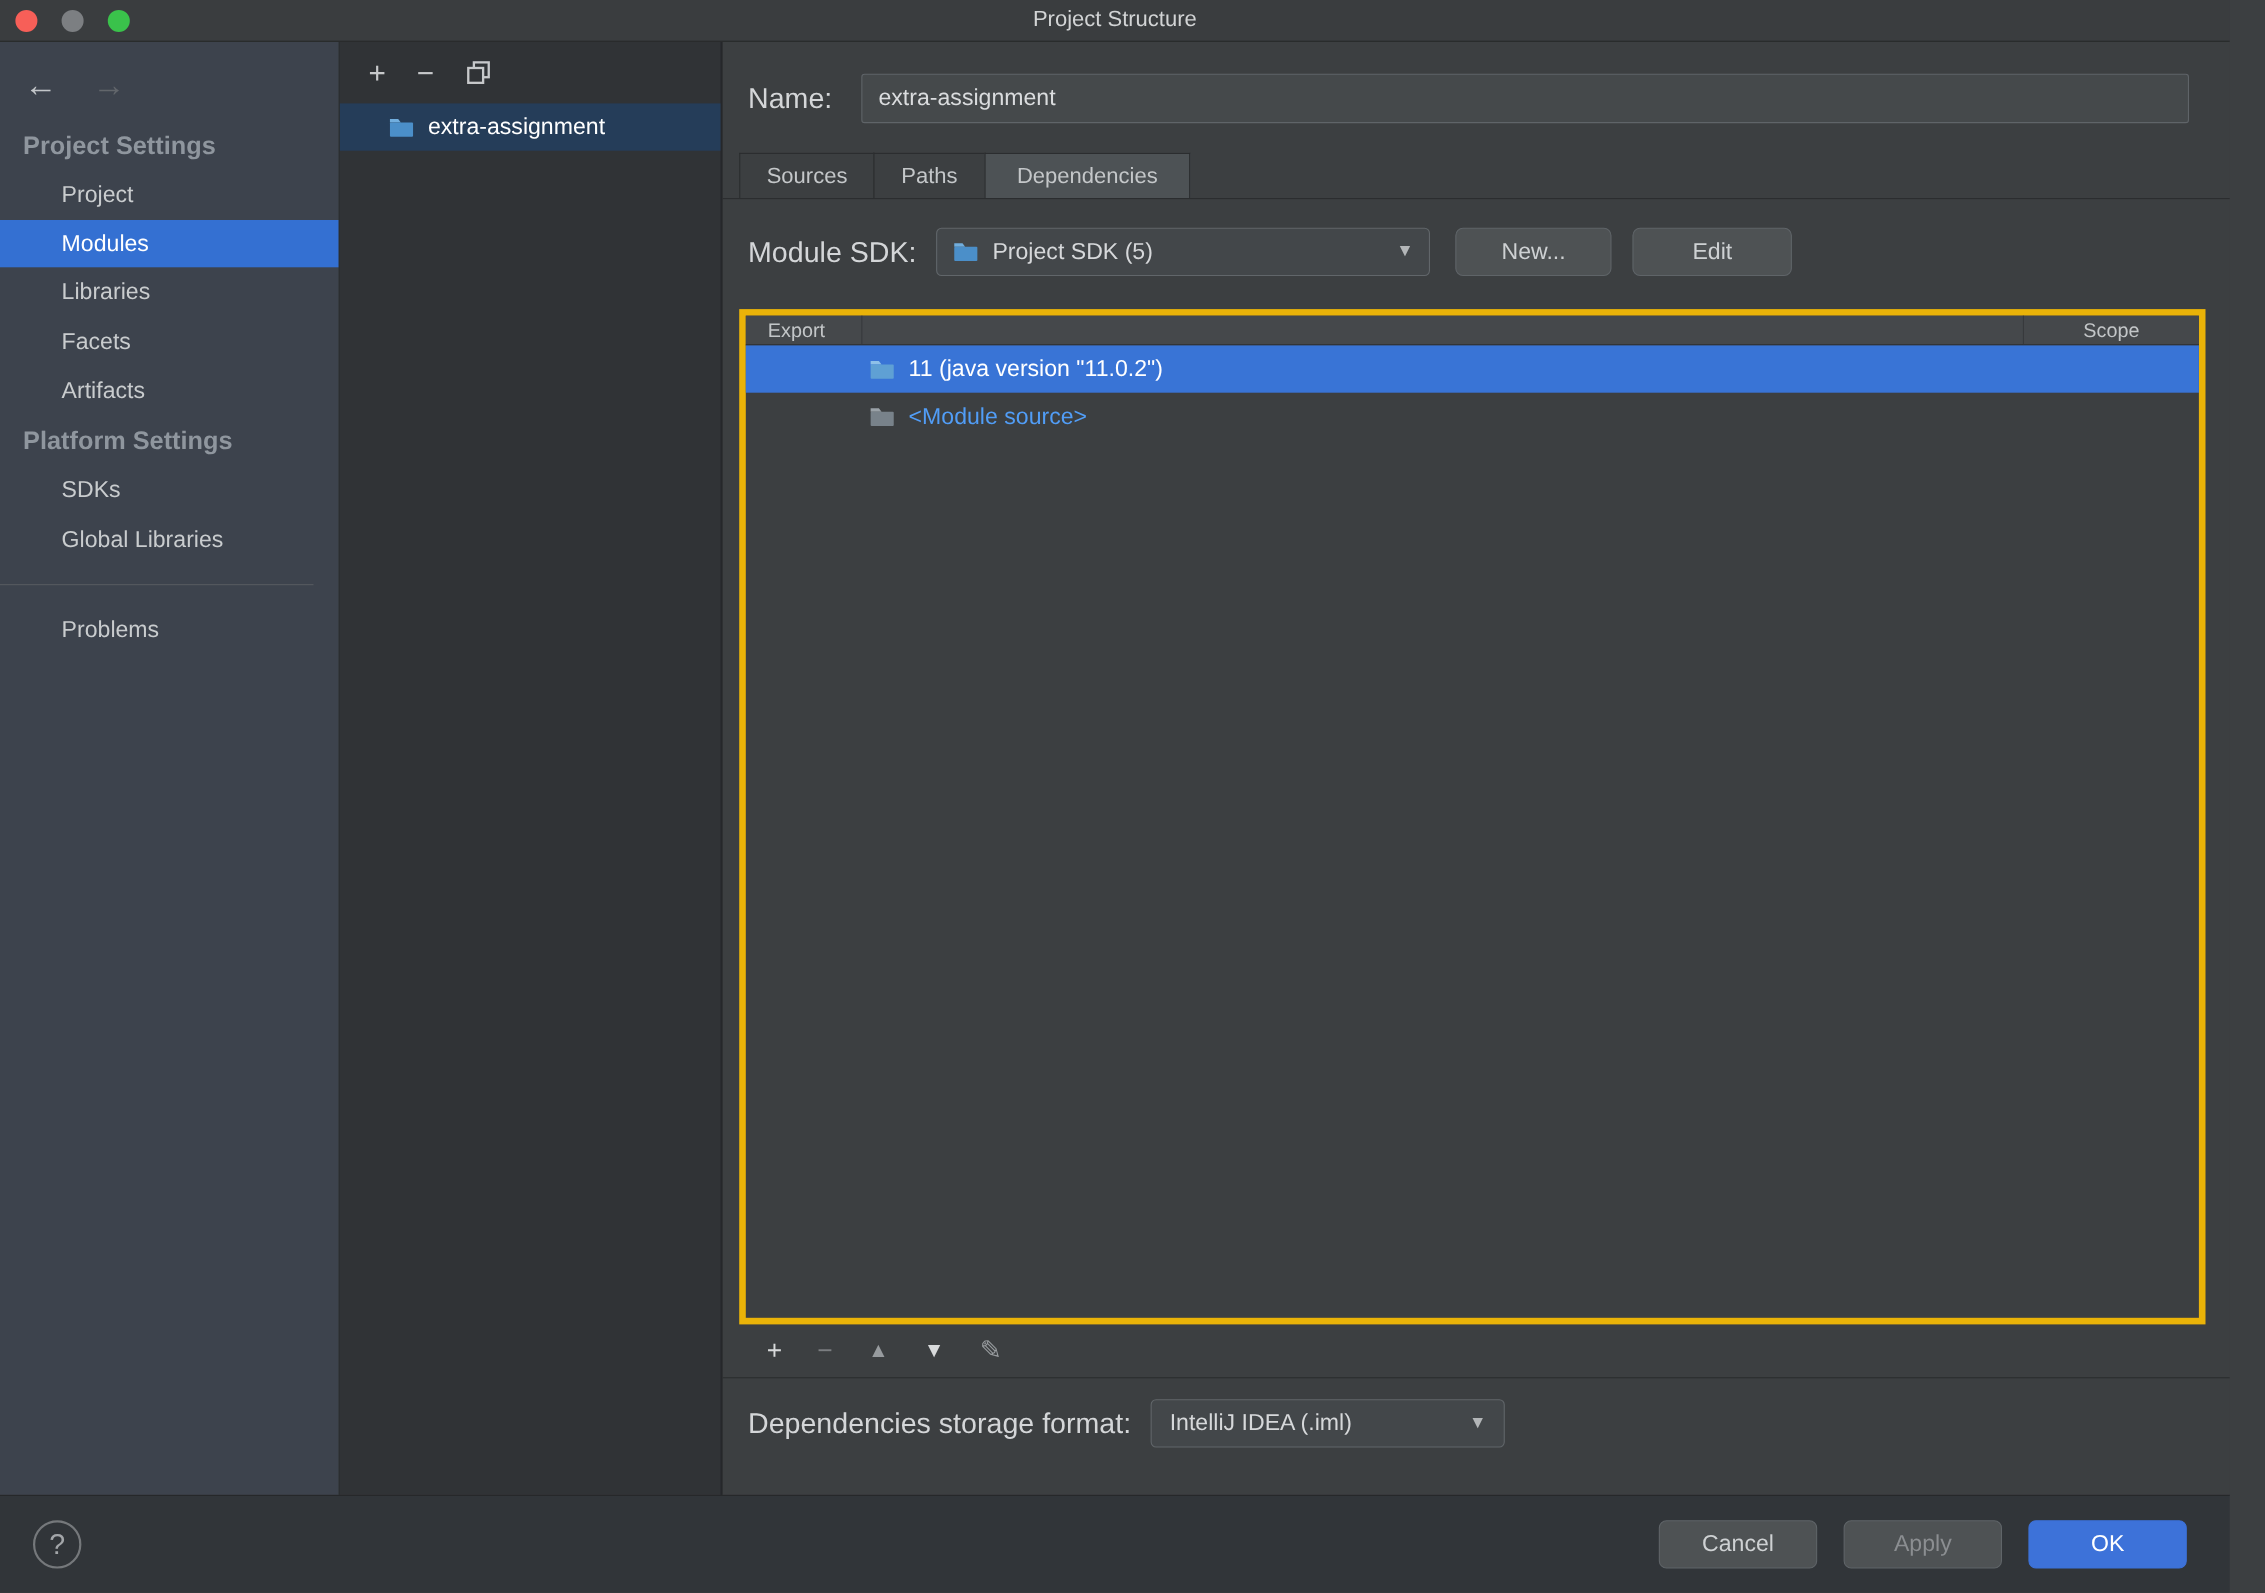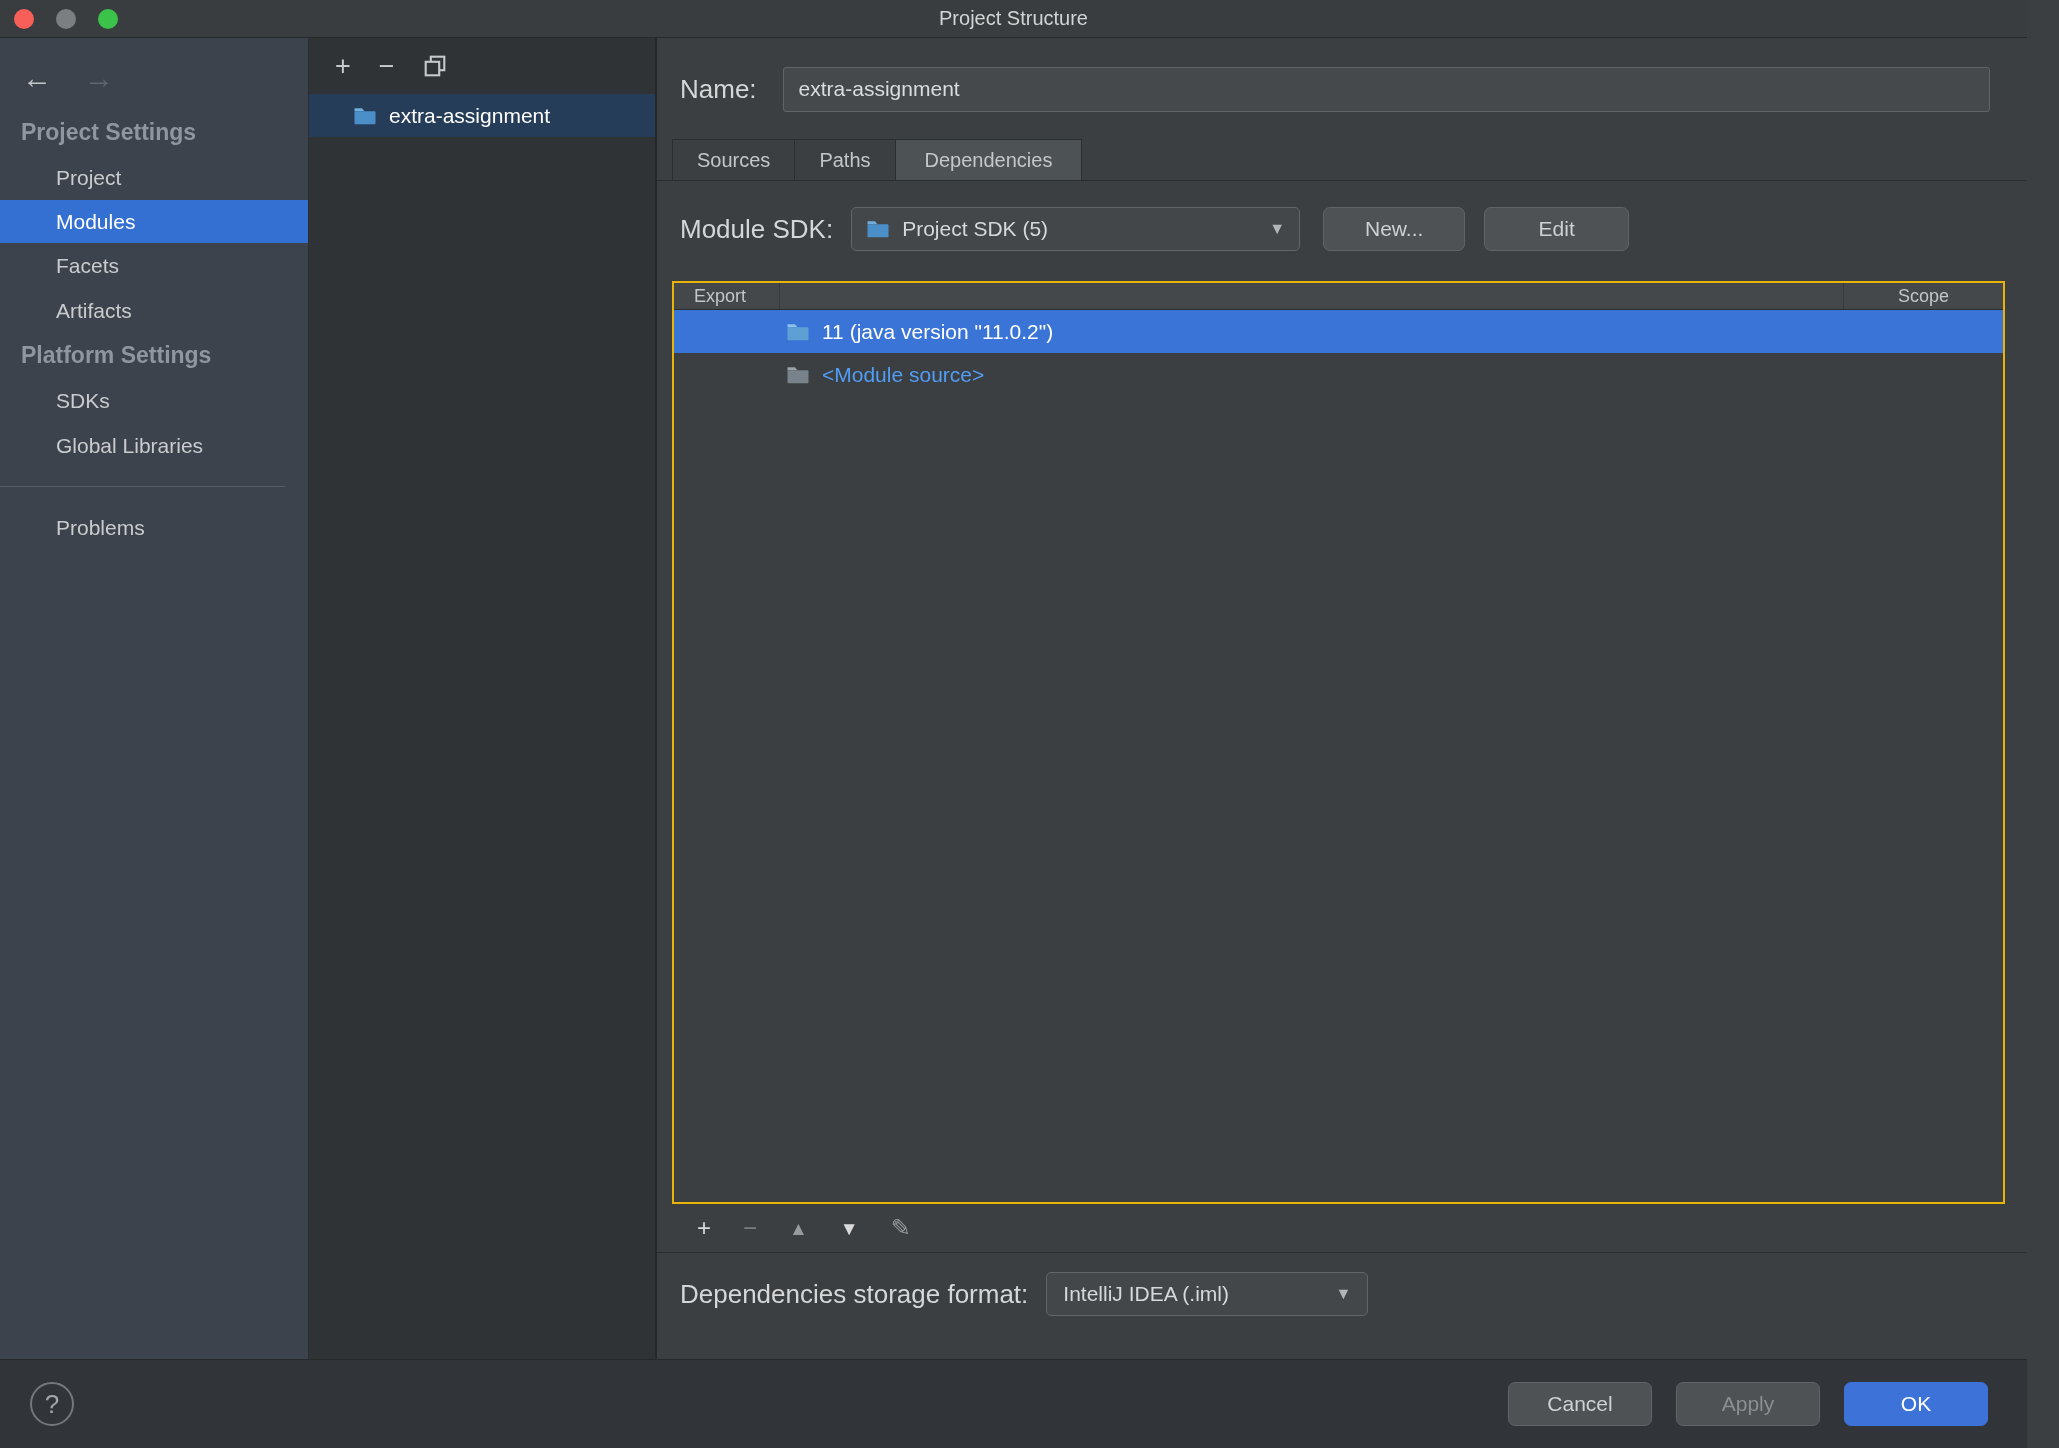--- a/index.html
+++ b/index.html
@@ -74,21 +74,21 @@
   .combo.storage { width: 322px; margin-left: 18px; padding: 0 16px; }
   .combo-text { font-size: 21px; color: #d6d8da; white-space: nowrap; overflow: hidden; }
   .combo-arrow { margin-left: auto; font-size: 16px; color: #b3b6b8; padding-left: 10px; }
   .btn {
     height: 44px; background: #4e5254; border: 1px solid #5f6468; border-radius: 7px;
     color: #ced1d3; font-size: 21px; font-family: inherit; cursor: default;
   }
   .btn.new { width: 142px; margin-left: 23px; }
   .btn.edit { width: 145px; margin-left: 19px; }
 
-  .dep-table { flex: 1 1 auto; margin: 30px 22px 0 15px; border: 2px solid #eab308; display: flex; flex-direction: column; min-height: 0; }
+  .dep-table { flex: 1 1 auto; margin: 30px 22px 0 15px; border: 6px solid #eab308; display: flex; flex-direction: column; min-height: 0; }
   .dep-header { height: 27px; flex: 0 0 auto; background: #45484b; border-bottom: 1px solid #2b2d2f; display: flex; align-items: stretch; font-size: 18px; color: #c3c6c8; }
   .col-export { width: 106px; padding-left: 20px; border-right: 1px solid #37393c; display: flex; align-items: center; }
   .col-fill { flex: 1; }
   .col-scope { width: 160px; border-left: 1px solid #37393c; display: flex; align-items: center; justify-content: center; }
   .dep-row { height: 43px; flex: 0 0 auto; display: flex; align-items: center; gap: 12px; padding-left: 112px; font-size: 21px; color: #d4d6d8; cursor: default; }
   .dep-row.selected { background: #3974d6; color: #ffffff; }
   .dep-row.link { color: #519df6; }
 
   .dep-toolbar { height: 48px; flex: 0 0 auto; display: flex; align-items: center; gap: 32px; padding-left: 40px; }
   .dep-tool { font-size: 24px; line-height: 1; cursor: default; }
@@ -129,20 +129,21 @@
   <div class="body-row">
 
     <aside class="sidebar">
       <div class="nav-arrows">
         <span class="arrow enabled">←</span>
         <span class="arrow disabled">→</span>
       </div>
       <div class="group-header">Project Settings</div>
       <div class="side-item">Project</div>
       <div class="side-item selected">Modules</div>
+      <div class="side-item">Libraries</div>
       <div class="side-item">Facets</div>
       <div class="side-item">Artifacts</div>
       <div class="group-header">Platform Settings</div>
       <div class="side-item">SDKs</div>
       <div class="side-item">Global Libraries</div>
       <div class="side-divider"></div>
       <div class="side-item">Problems</div>
     </aside>
 
     <section class="module-panel">

